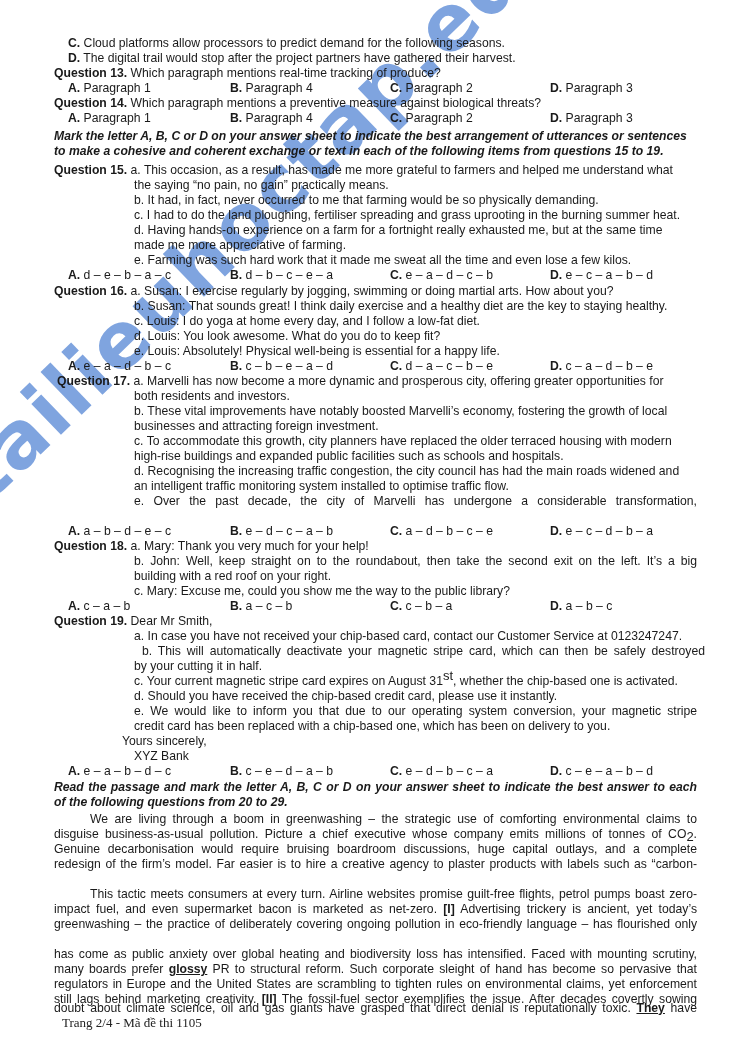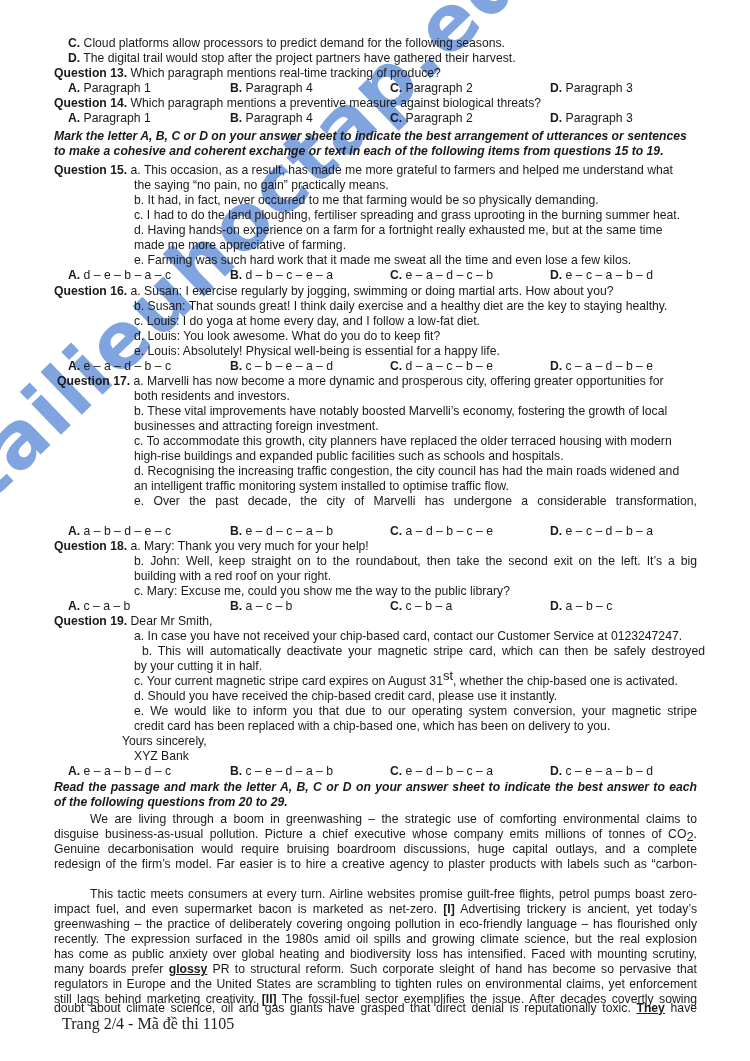--- a/index.html
+++ b/index.html
@@ -8,21 +8,21 @@
     font-family: "Liberation Sans", sans-serif; color: #1a1a1a;
   }
   .page { position: absolute; left: 0; top: 0; width: 750px; height: 1061px; }
   .line { position: absolute; font-size: 12.2px; line-height: 15px; white-space: nowrap; }
   .justify { white-space: normal; text-align: justify; text-align-last: justify; }
   .b { font-weight: bold; }
   .bi { font-weight: bold; font-style: italic; }
   .opt { position: absolute; font-size: 12.2px; line-height: 15px; white-space: nowrap; }
   .opt .l { font-weight: bold; }
   .u { font-weight: bold; text-decoration: underline; }
-  .footer { position: absolute; left: 62px; top: 1015px; font-family: "Liberation Serif", serif; font-size: 16px; color: #222; }
+  .footer { position: absolute; left: 62px; top: 1015px; font-family: "Liberation Serif", serif; font-size: 13px; color: #222; }
   .watermark {
     position: absolute; left: -30px; top: 440px; width: 900px;
     transform: rotate(-44deg); transform-origin: left center;
     font-family: "DejaVu Sans", sans-serif; font-weight: bold; font-size: 78px; letter-spacing: 2px;
     color: #4f82d4; opacity: 0.72; white-space: nowrap; pointer-events: none; z-index: 0;
   }
   .content { position: absolute; left: 0; top: 0; width: 750px; height: 1061px; z-index: 1; }
   sub, sup { font-size: 13px; line-height: 0; }
 </style>
 </head>
@@ -116,21 +116,20 @@
     <div class="line bi" style="left:54px;top:795px;">of the following questions from 20 to 29.</div>
 
     <div class="line justify" style="left:90px;top:812px;width:607px;">We are living through a boom in greenwashing – the strategic use of comforting environmental claims to</div>
     <div class="line justify" style="left:54px;top:827px;width:643px;"><span>disguise business-as-usual pollution. Picture a chief executive whose company emits millions of tonnes of CO</span><sub>2</sub><span>.</span></div>
     <div class="line justify" style="left:54px;top:857px;width:643px;">redesign of the firm’s model. Far easier is to hire a creative agency to plaster products with labels such as “carbon-</div>
     <div class="line justify" style="left:54px;top:842px;width:643px;">Genuine decarbonisation would require bruising boardroom discussions, huge capital outlays, and a complete</div>
 
     <div class="line justify" style="left:90px;top:887px;width:607px;">This tactic meets consumers at every turn. Airline websites promise guilt-free flights, petrol pumps boast zero-</div>
     <div class="line justify" style="left:54px;top:902px;width:643px;"><span>impact fuel, and even supermarket bacon is marketed as net-zero.</span> <span class="b">[I]</span> <span>Advertising trickery is ancient, yet today’s</span></div>
     <div class="line justify" style="left:54px;top:917px;width:643px;">greenwashing – the practice of deliberately covering ongoing pollution in eco-friendly language – has flourished only</div>
-    <div class="line justify" style="left:54px;top:932px;width:643px;">recently. The expression surfaced in the 1980s amid oil spills and growing climate science, but the real explosion</div>
     <div class="line justify" style="left:54px;top:947px;width:643px;">has come as public anxiety over global heating and biodiversity loss has intensified. Faced with mounting scrutiny,</div>
     <div class="line justify" style="left:54px;top:962px;width:643px;"><span>many boards prefer</span> <span class="u">glossy</span> <span>PR to structural reform. Such corporate sleight of hand has become so pervasive that</span></div>
     <div class="line justify" style="left:54px;top:977px;width:643px;">regulators in Europe and the United States are scrambling to tighten rules on environmental claims, yet enforcement</div>
     <div class="line justify" style="left:54px;top:992px;width:643px;"><span>still lags behind marketing creativity.</span> <span class="b">[II]</span> <span>The fossil-fuel sector exemplifies the issue. After decades covertly sowing</span></div>
 
     <div class="line justify" style="left:54px;top:1001px;width:643px;"><span>doubt about climate science, oil and gas giants have grasped that direct denial is reputationally toxic.</span> <span class="u">They</span> <span>have</span></div>
 
     <div class="footer">Trang 2/4 - Mã đề thi 1105</div>
   </div>
 </div>

